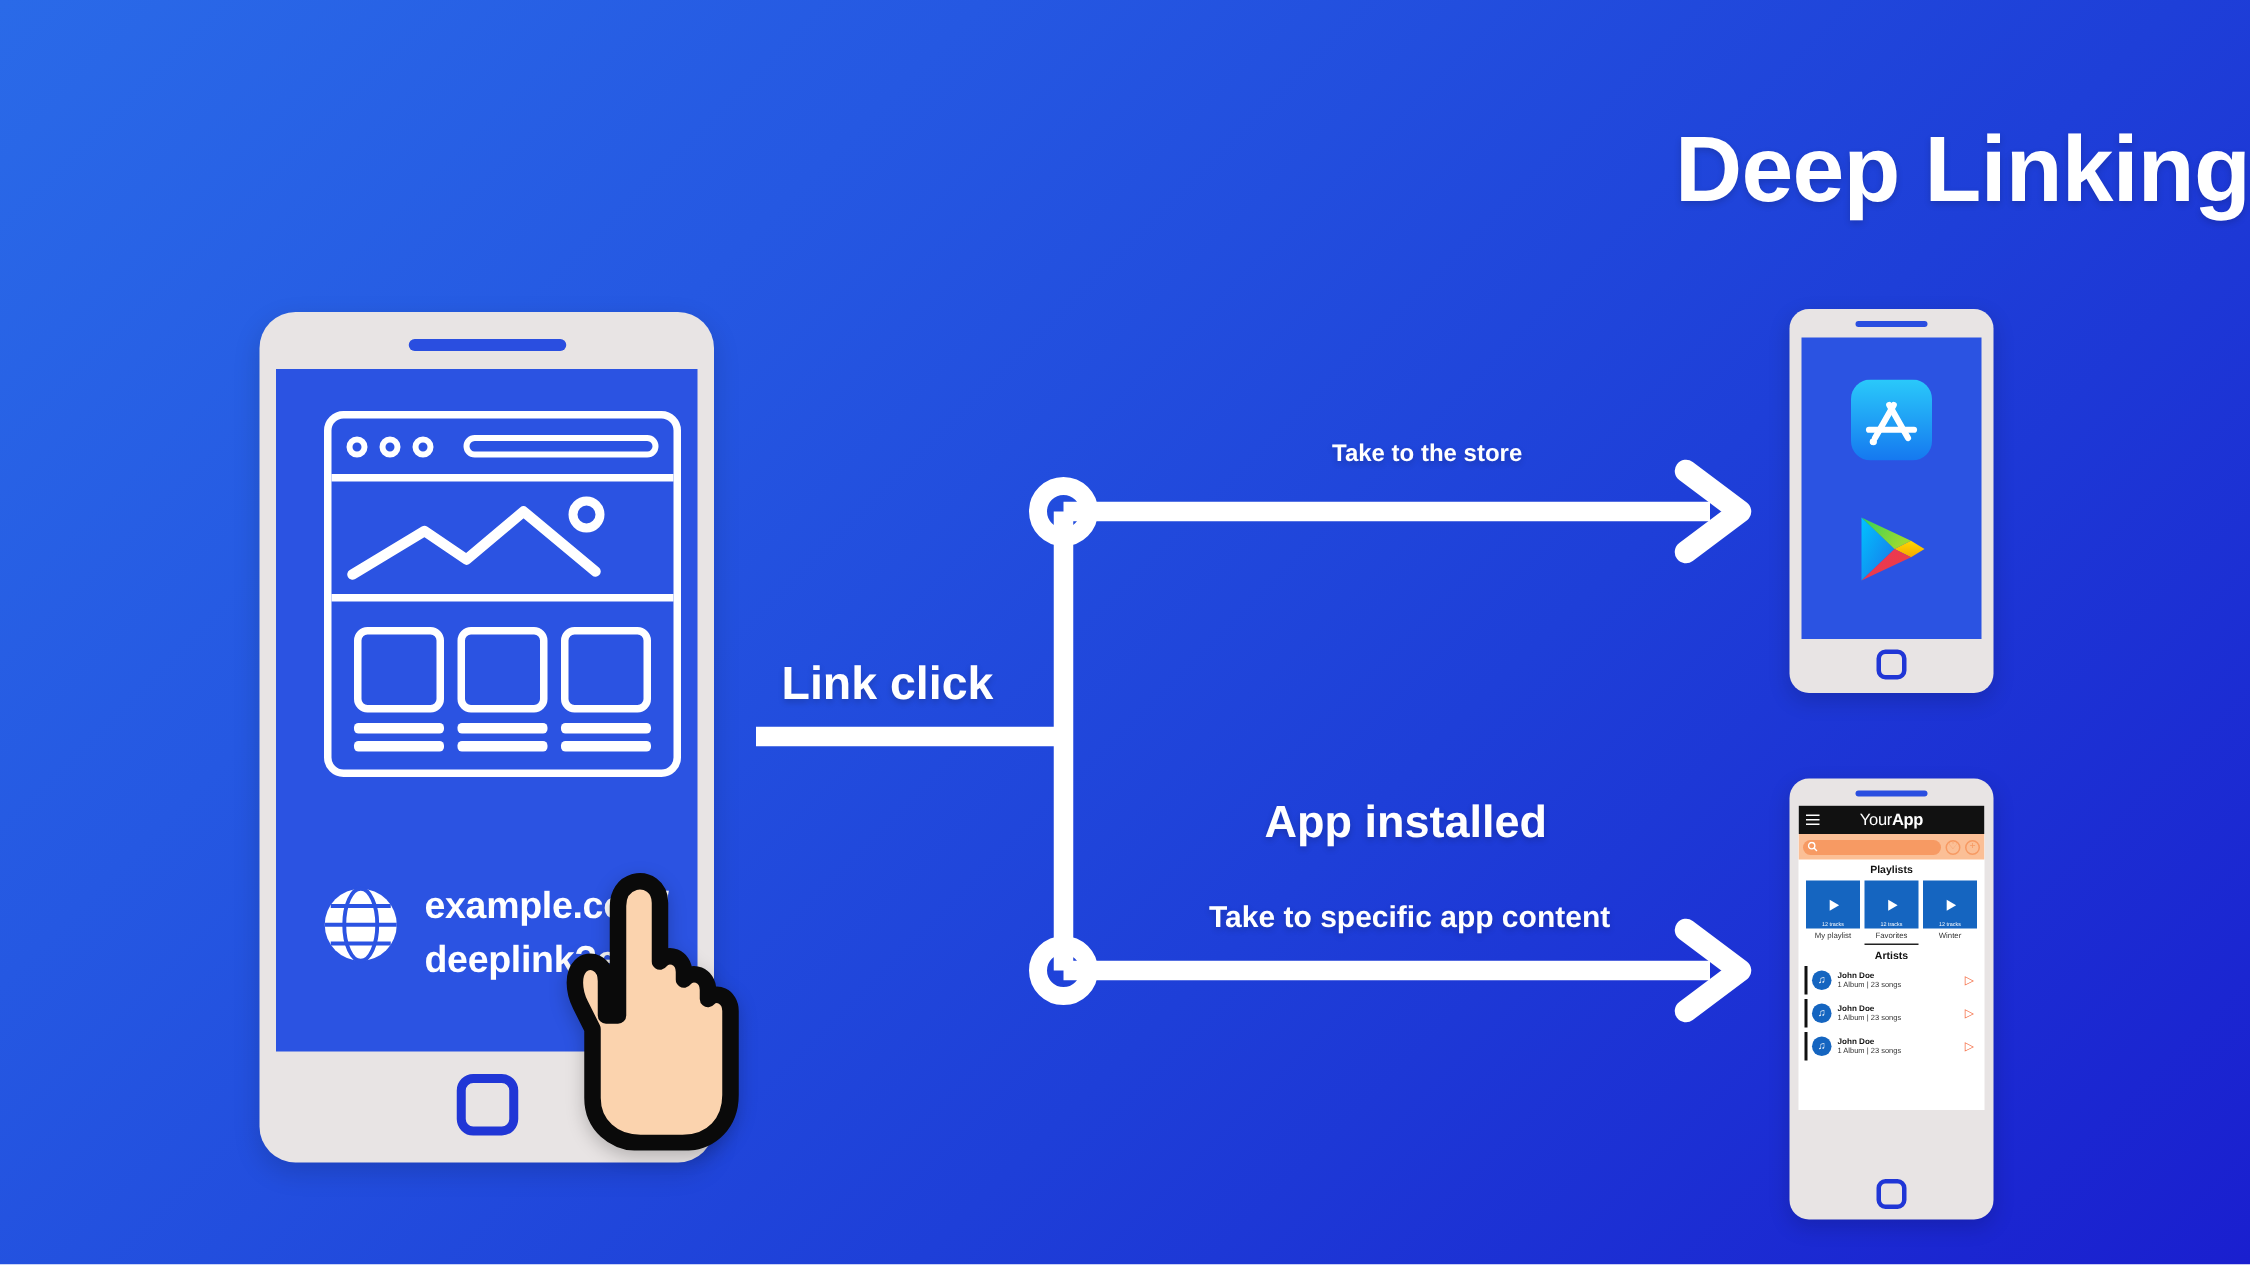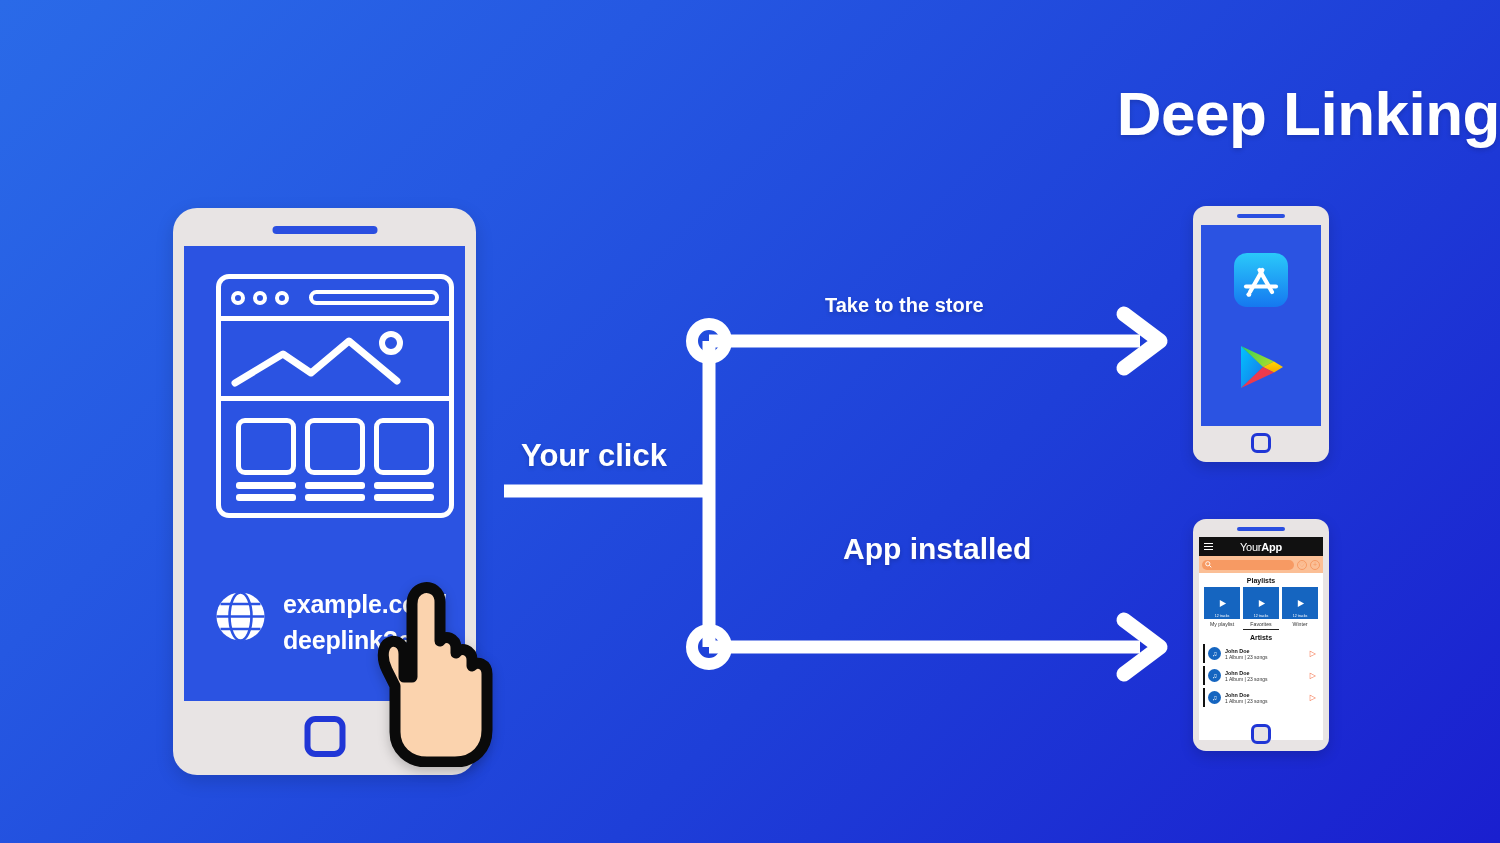--- a/index.html
+++ b/index.html
@@ -109,21 +109,21 @@
   
   #connector { position: absolute; left: 0; top: 0; width: 1500px; height: 843px; }
 
   .lbl-main {
     position: absolute; color: #fff; font-weight: bold;
     text-shadow: 0 2px 4px rgba(0,0,0,.18);
     white-space: nowrap;
   }
   #link-click-label { left: 521px; top: 438px; font-size: 31px; }
   #top-title  { left: 810px; top: 251px; font-size: 30px; }
-  #top-sub    { left: 825px; top: 294px; font-size: 20px; }
+  #top-sub    { left: 888px; top: 294px; font-size: 16px; }
   #bot-title  { left: 843px; top: 532px; font-size: 30px; }
   #bot-sub    { left: 806px; top: 601px; font-size: 20px; }
 
   
   #store-phone {
     position: absolute; left: 1193px; top: 206px;
     width: 136px; height: 256px;
     background: #E8E4E4; border-radius: 13px;
     box-shadow: 0 5px 14px rgba(0,0,0,.16);
   }
@@ -139,21 +139,21 @@
   }
   #store-phone .homebtn {
     position: absolute; left: 50%; bottom: 9px; transform: translateX(-50%);
     width: 20px; height: 20px; border-radius: 6px;
     border: 3.5px solid #2036d6; background: #E8E4E4;
   }
 
   
   #app-phone {
     position: absolute; left: 1193px; top: 519px;
-    width: 136px; height: 232px;
+    width: 136px; height: 294px;
     background: #E8E4E4; border-radius: 13px;
     box-shadow: 0 5px 14px rgba(0,0,0,.16);
   }
   #app-phone .speaker {
     position: absolute; left: 50%; top: 8px; transform: translateX(-50%);
     width: 48px; height: 4px; border-radius: 2px; background: #2a4ee0;
   }
   #app-phone .screen {
     position: absolute; left: 6px; top: 18px; width: 124px; height: 203px;
     background: #ffffff; overflow: hidden;
@@ -242,25 +242,26 @@
     <path d="M709 647 H1140" stroke="#ffffff" stroke-width="13" fill="none"></path>
 
     <path d="M1124 314 L1160 341 L1124 368" stroke="#ffffff" stroke-width="15" fill="none" stroke-linecap="round" stroke-linejoin="round"></path>
 
     <path d="M1124 620 L1160 647 L1124 674" stroke="#ffffff" stroke-width="15" fill="none" stroke-linecap="round" stroke-linejoin="round"></path>
 
     <circle cx="709" cy="341" r="17" fill="none" stroke="#ffffff" stroke-width="12"></circle>
     <circle cx="709" cy="647" r="17" fill="none" stroke="#ffffff" stroke-width="12"></circle>
   </svg>
 
-  <div class="lbl-main" id="link-click-label">Your click</div>
+  <div class="lbl-main" id="link-click-label">Link click</div>
 
   <div class="lbl-main" id="top-sub">Take to the store</div>
 
   <div class="lbl-main" id="bot-title">App installed</div>
+  <div class="lbl-main" id="bot-sub">Take to specific app content</div>
 
   <div id="left-phone">
     <div class="speaker"></div>
     <div class="screen">
 
       <div class="browser">
         <div class="bar">
           <div class="dot"></div>
           <div class="dot"></div>
           <div class="dot"></div>

